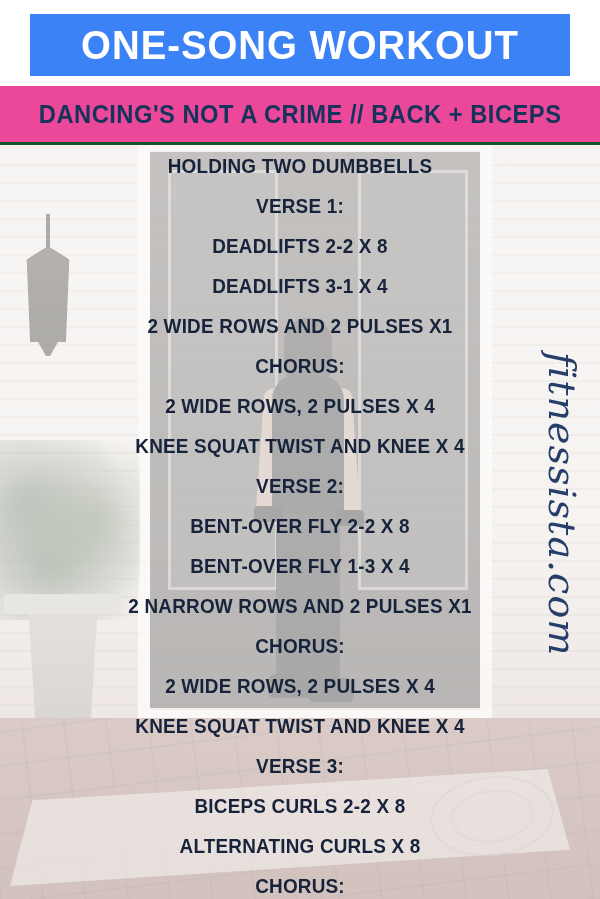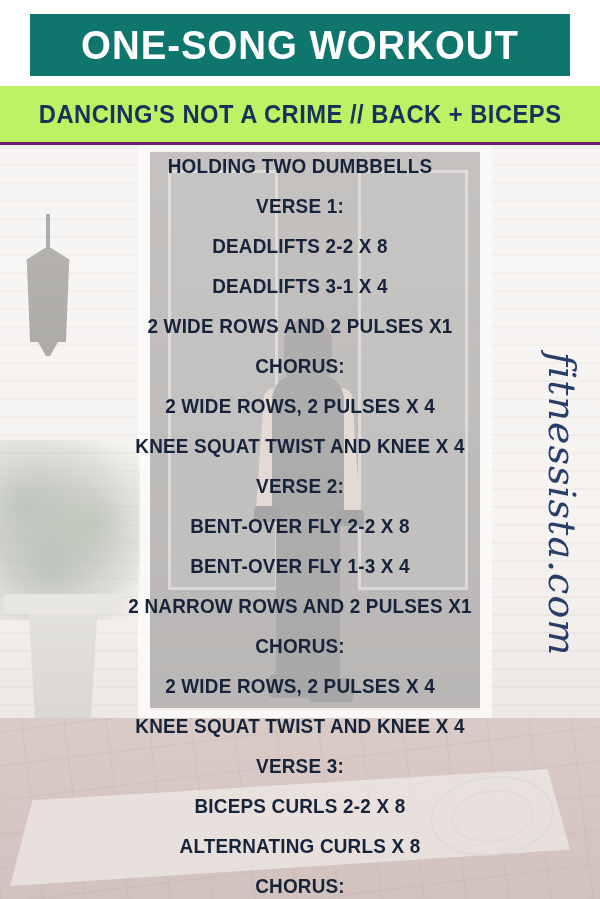--- a/index.html
+++ b/index.html
@@ -205,39 +205,39 @@
 
   
   .top-strip {
     position: absolute;
     left: 0; top: 0; right: 0; height: 86px;
     background: #ffffff;
   }
   .title-bar {
     position: absolute;
     left: 30px; top: 14px; width: 540px; height: 62px;
-    background: #0f766e;
+    background: #3b82f6;
     display: flex;
     align-items: center;
     justify-content: center;
   }
   .title-bar .title {
     color: #ffffff;
     font-family: "Liberation Sans Narrow", "Liberation Sans", sans-serif;
     font-weight: bold;
     font-size: 40px;
     letter-spacing: 1px;
     transform: scaleX(0.96);
     white-space: nowrap;
   }
   .subtitle-bar {
     position: absolute;
     left: 0; top: 86px; right: 0; height: 56px;
-    background: #bef264;
-    border-bottom: 3px solid #701a75;
+    background: #ec4899;
+    border-bottom: 3px solid #14532d;
     display: flex;
     align-items: center;
     justify-content: center;
   }
   .subtitle-bar .subtitle {
     color: #16335c;
     font-family: "Liberation Sans Narrow", "Liberation Sans", sans-serif;
     font-weight: bold;
     font-size: 25px;
     letter-spacing: 0.5px;

